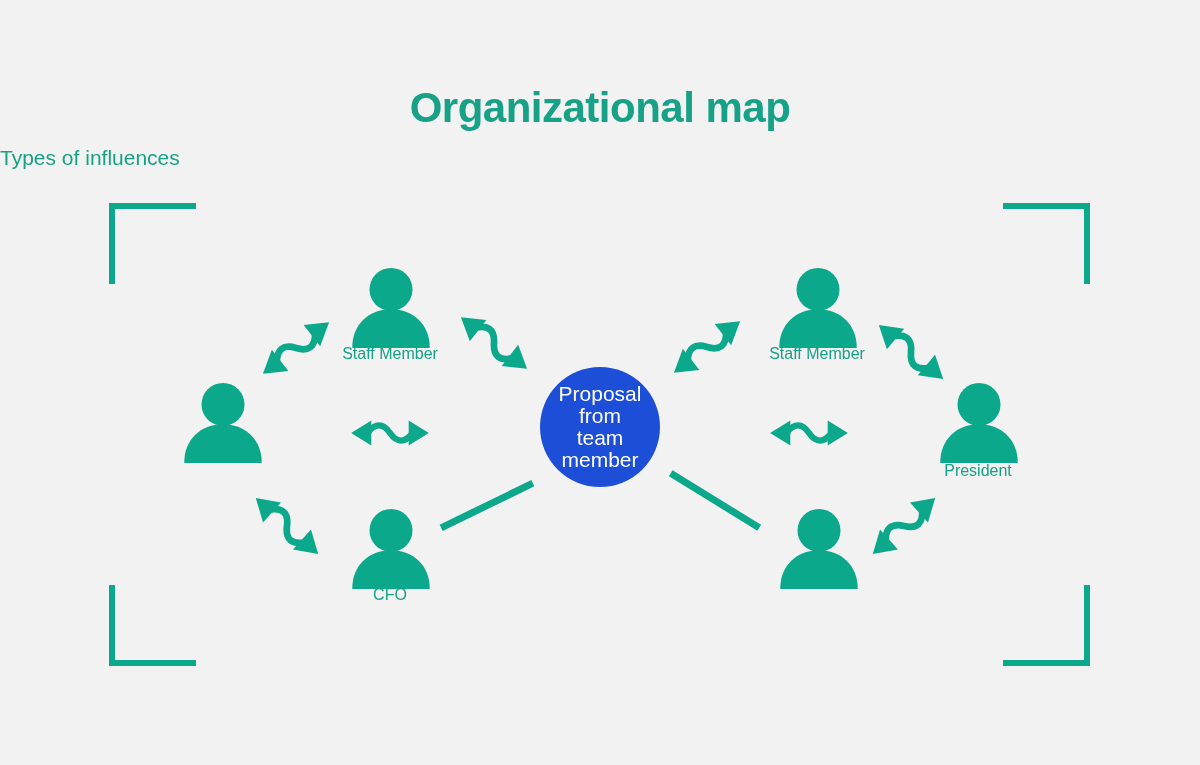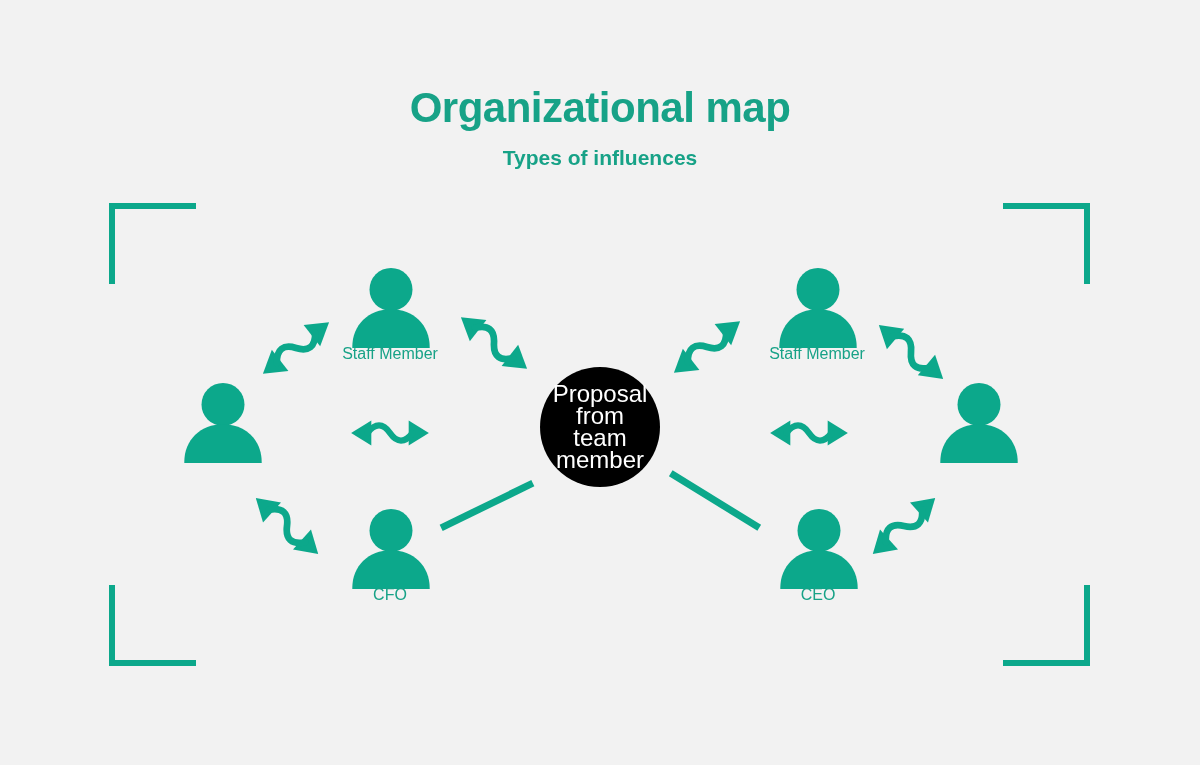--- a/index.html
+++ b/index.html
@@ -12,41 +12,41 @@
   }
   .teal{color:#0CA88B;}
   .title{
     position:absolute;left:0;right:0;top:84px;
     text-align:center;
     font-size:42px;font-weight:800;
     color:#17A287;letter-spacing:-0.5px;
   }
   .subtitle{
     position:absolute;left:0;right:0;top:146px;
-    text-align:center;
-    font-size:21px;font-weight:700;
+    text-align:left;
+    font-size:21px;font-weight:400;
     color:#17A287;
   }
   .corner{position:absolute;width:81px;height:75px;}
   .corner.tl{left:109px;top:203px;border-top:6px solid #0CA88B;border-left:6px solid #0CA88B;}
   .corner.tr{right:110px;top:203px;border-top:6px solid #0CA88B;border-right:6px solid #0CA88B;}
   .corner.bl{left:109px;bottom:99px;border-bottom:6px solid #0CA88B;border-left:6px solid #0CA88B;}
   .corner.br{right:110px;bottom:99px;border-bottom:6px solid #0CA88B;border-right:6px solid #0CA88B;}
   .person{position:absolute;width:86px;height:81px;}
   .node-label{
     position:absolute;width:200px;
     text-align:center;
     font-size:16px;color:#17A287;
   }
   .center-circle{
     position:absolute;left:540px;top:367px;
     width:120px;height:120px;border-radius:50%;
-    background:#000000;
+    background:#1d4ed8;
     display:flex;flex-direction:column;justify-content:center;align-items:center;
-    color:#FFFFFF;font-size:24px;line-height:22px;text-align:center;
+    color:#FFFFFF;font-size:21px;line-height:22px;text-align:center;
   }
   .arrow{position:absolute;}
   .arrow.diag{width:84px;height:38px;}
   .arrow.horiz{width:92px;height:28px;}
   .connector{
     position:absolute;height:7px;background:#0CA88B;
   }
   svg.fill{width:100%;height:100%;display:block;}
   .defs{position:absolute;width:0;height:0;overflow:hidden;}
 </style>
@@ -99,21 +99,21 @@
   <svg class="person teal" style="left:936px;top:382px;">
       <use href="#person"></use>
     </svg>
   <svg class="person teal" style="left:776px;top:508px;">
       <use href="#person"></use>
     </svg>
 
   <div class="node-label" style="left:290px;top:345px;">Staff Member</div>
   <div class="node-label" style="left:290px;top:586px;">CFO</div>
   <div class="node-label" style="left:717px;top:345px;">Staff Member</div>
-  <div class="node-label" style="left:718px;top:586px;">CEO</div>
+  <div class="node-label" style="left:878px;top:462px;">President</div>
 
   <div class="arrow diag" style="left:254px;top:329px;transform:rotate(-38deg);">
       <svg class="fill teal">
         <use href="#wavy"></use>
       </svg>
     </div>
   <div class="arrow diag" style="left:452px;top:324px;transform:rotate(38deg);">
       <svg class="fill teal">
         <use href="#wavy"></use>
       </svg>

